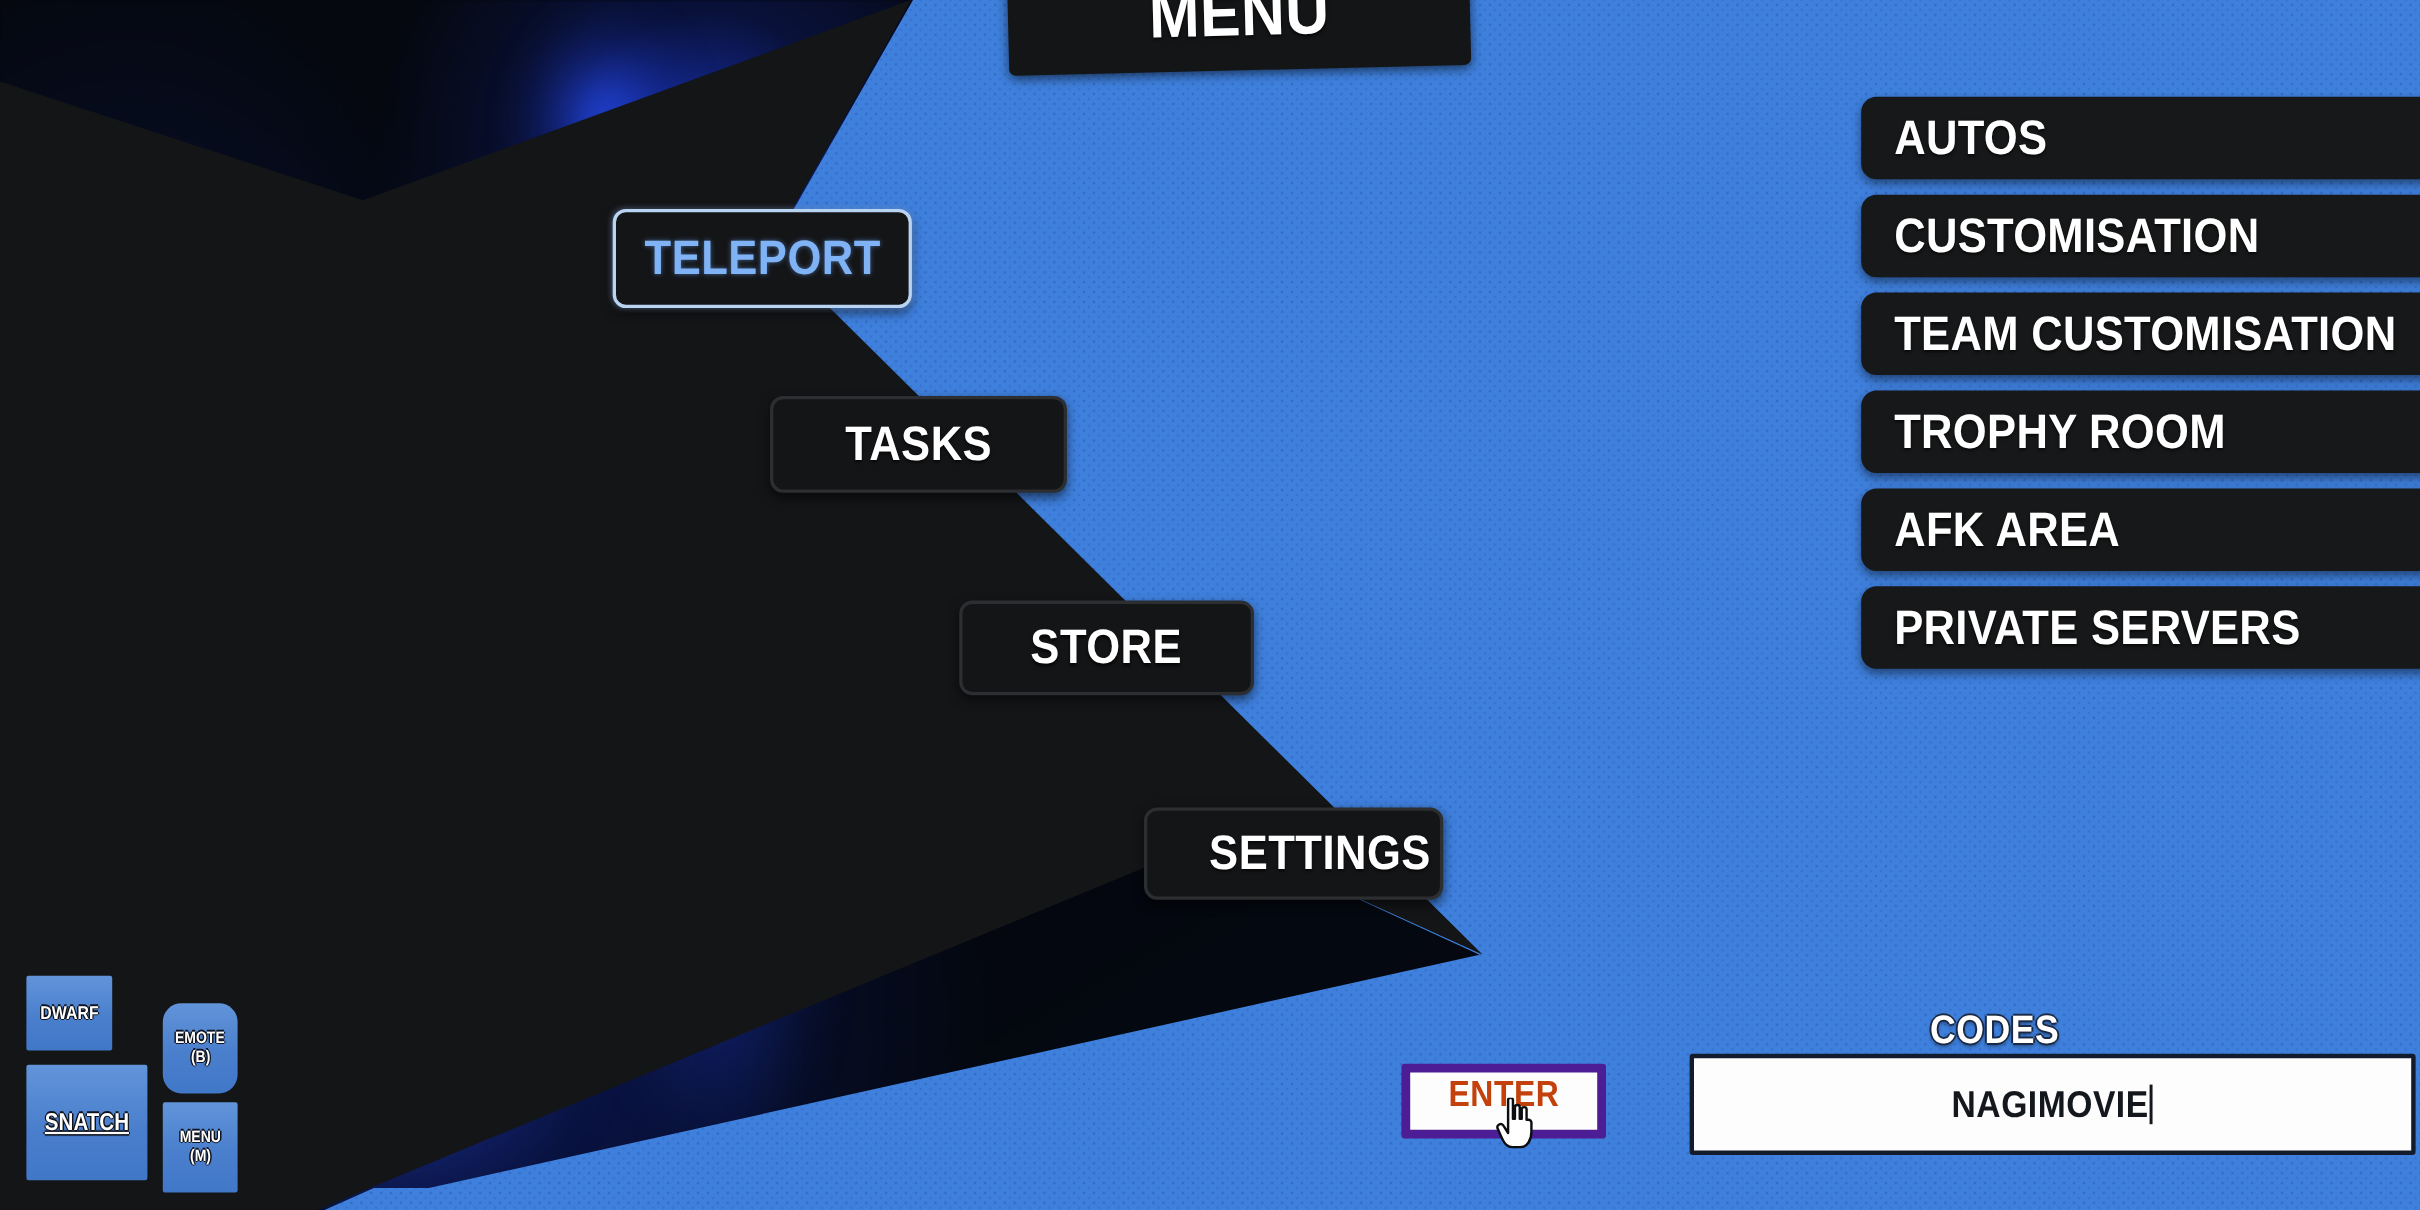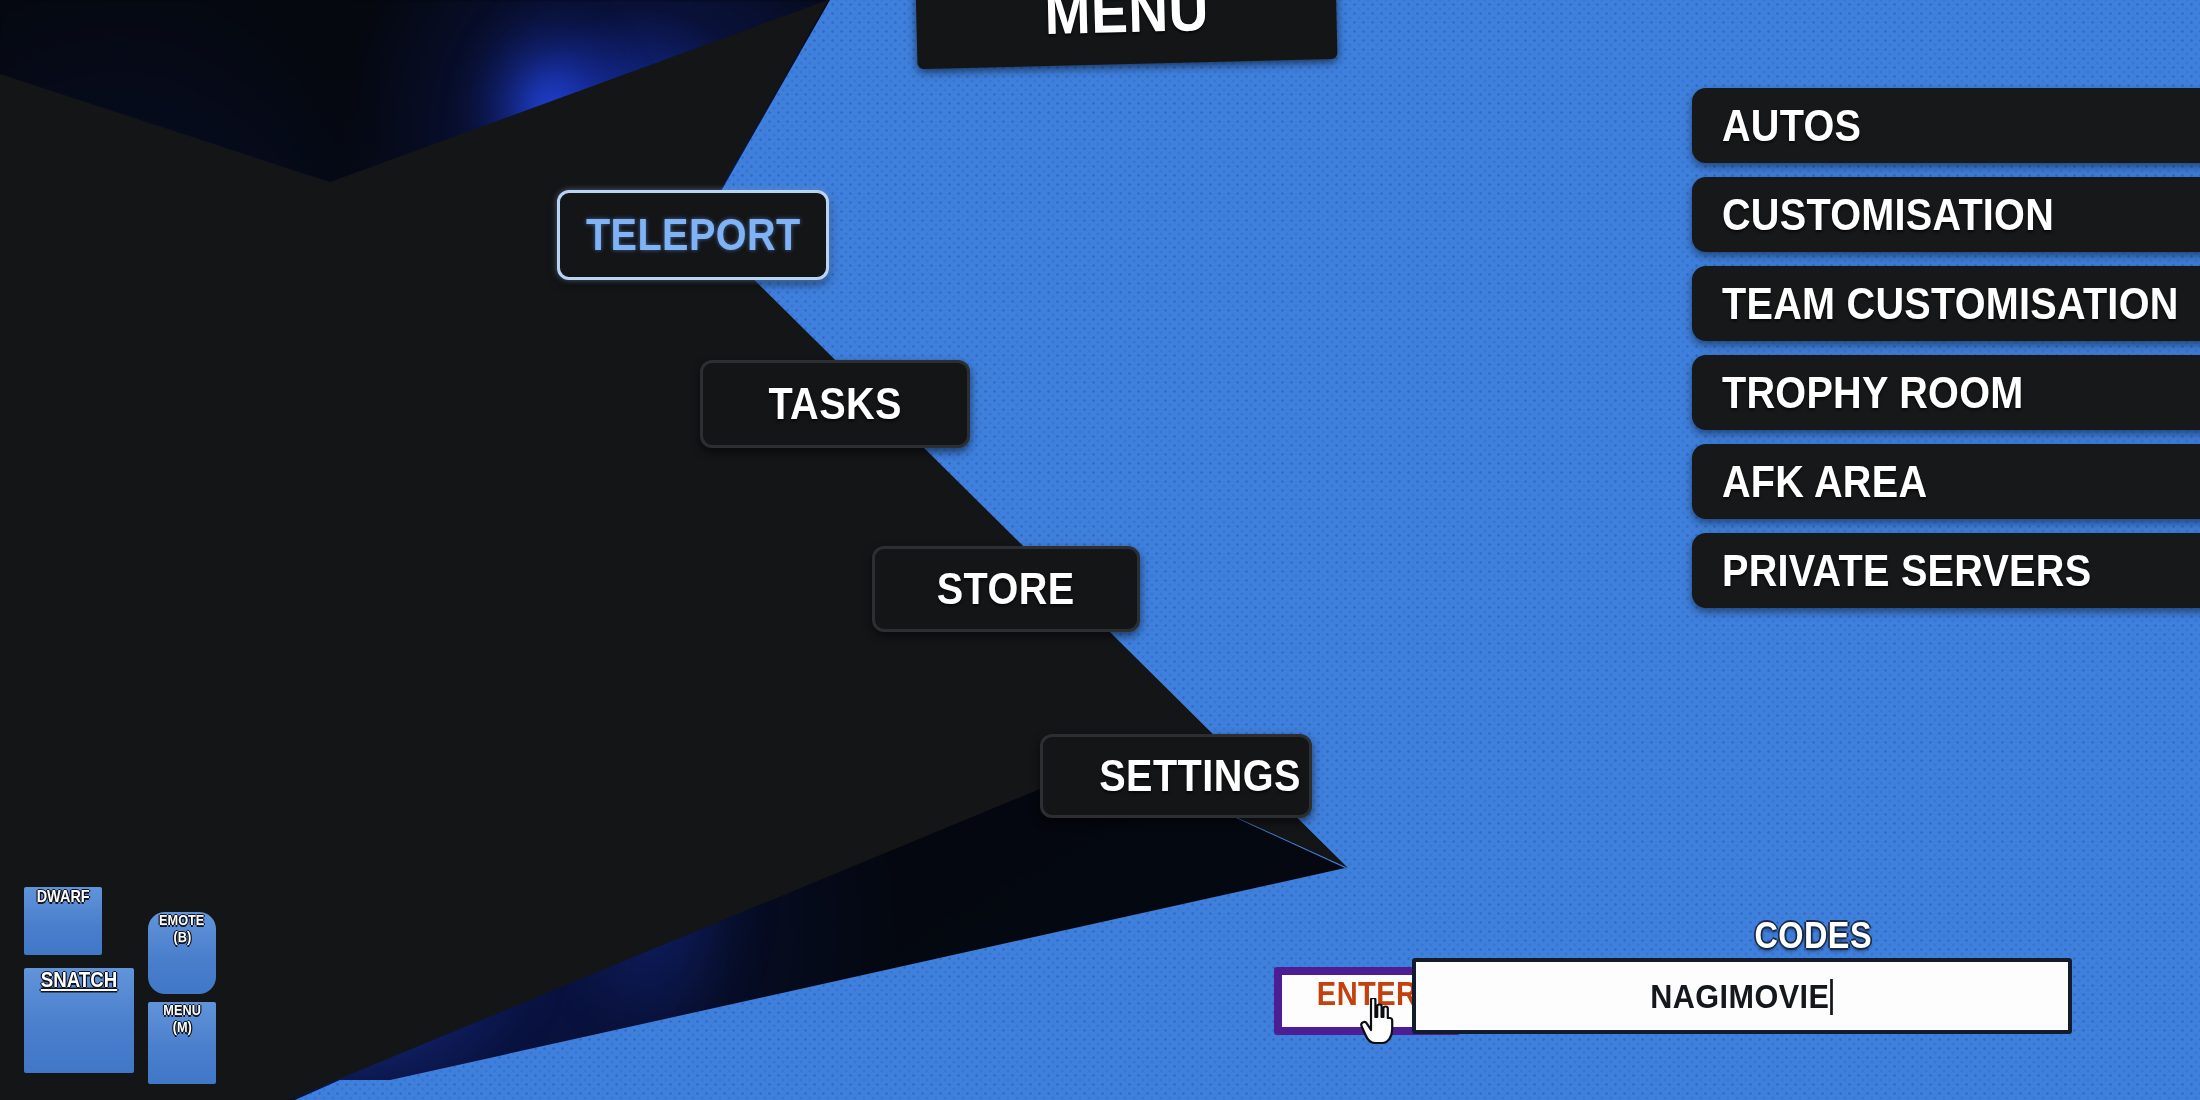--- a/index.html
+++ b/index.html
@@ -169,22 +169,22 @@
     background:#fdfdfd;
     border:8px solid #4c1d95;
     border-radius:3px;
     display:flex; align-items:flex-start; justify-content:center;
     color:#c2410c;
     font-size:33px; font-weight:bold;
     letter-spacing:0.5px;
   }
   .enter-btn span { transform:scaleX(0.88); display:block; }
   .code-input {
-    position:absolute; left:1412px; top:958px;
-    width:660px; height:76px;
+    position:absolute; left:1536px; top:958px;
+    width:660px; height:92px;
     background:#fdfdfd;
     border:4px solid #121c2c;
     border-radius:3px;
     display:flex; align-items:center; justify-content:center;
   }
   .code-input-value {
     font-size:34px; font-weight:bold; color:#14181d;
     letter-spacing:0.5px;
     transform:scaleX(0.9);
     position:relative;
@@ -196,21 +196,21 @@
     vertical-align:-7px;
     margin-left:1px;
   }
 
   
   .mobile-btn {
     position:absolute;
     background:linear-gradient(180deg, #6194d9 0%, #4a7fcd 55%, #4077c7 100%);
     border-radius:2px;
     display:flex; flex-direction:column;
-    align-items:center; 
+    align-items:center; justify-content:center;
     color:#ffffff;
     font-weight:bold;
     line-height:1.12;
     text-align:center;
   }
   .mobile-btn span {
     transform:scaleX(0.85);
     display:block;
     text-shadow:
       -1.5px 0 0 #10131c, 1.5px 0 0 #10131c, 0 -1.5px 0 #10131c, 0 1.5px 0 #10131c;

